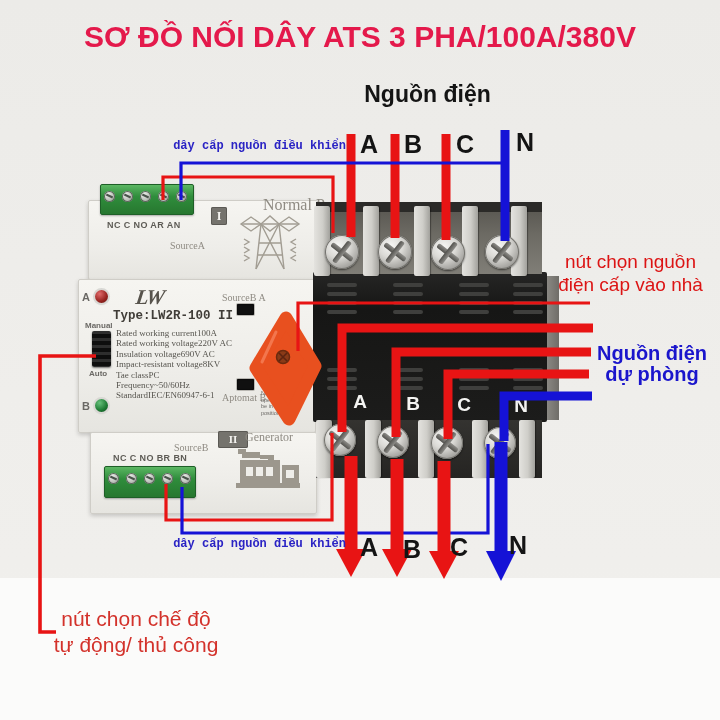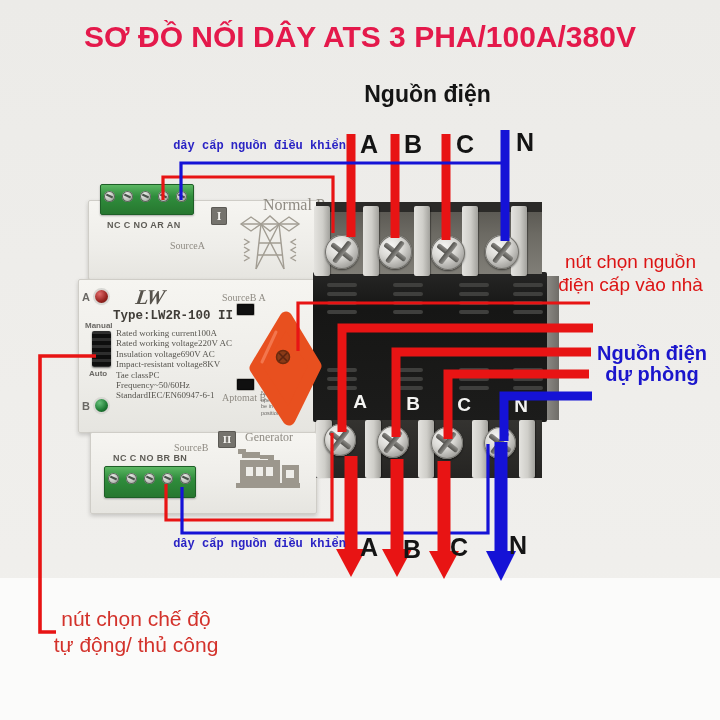--- a/index.html
+++ b/index.html
@@ -128,21 +128,21 @@
   <div class="abs" style="left:89px;top:369px;font-size:8px;font-weight:bold;color:#6b6965;">Auto</div>
   <div class="ledletter" style="left:82px;top:400px;">B</div>
   <div class="led" style="left:95px;top:399px;background:radial-gradient(circle at 35% 30%,#66c07a,#1d7a33 60%,#104a1d);"></div>
   <div class="gser" style="left:222px;top:292px;font-size:10px;">SourceB A</div>
   <div class="win" style="left:237px;top:304px;"></div>
   <div class="win" style="left:237px;top:379px;"></div>
   <div class="gser" style="left:222px;top:392px;font-size:10px;">Aptomat B</div>
   <div class="abs" style="left:261px;top:390px;width:42px;font-size:5.5px;line-height:6.5px;color:#6b6965;">Note: Manual operation must be in "Ma- nual" position</div>
 
   <div class="abs module" style="left:90px;top:432px;width:225px;height:80px;"></div>
-  <div class="abs badge" style="left:218px;top:431px;width:18px;height:17px;font-size:11px;line-height:17px;">II</div>
+  <div class="abs badge" style="left:218px;top:431px;width:30px;height:17px;font-size:11px;line-height:17px;">II</div>
   <div class="gser" style="left:245px;top:430px;font-size:12px;">Generator</div>
   <div class="gser" style="left:174px;top:442px;font-size:10px;">SourceB</div>
   <div class="tlab" style="left:113px;top:453px;">NC C NO BR BN</div>
   <div class="abs green" style="left:104px;top:466px;width:90px;height:30px;"></div>
   <div class="pin" style="left:108px;top:473px;"></div>
   <div class="pin" style="left:126px;top:473px;"></div>
   <div class="pin" style="left:144px;top:473px;"></div>
   <div class="pin" style="left:162px;top:473px;"></div>
   <div class="pin" style="left:180px;top:473px;"></div>
 

